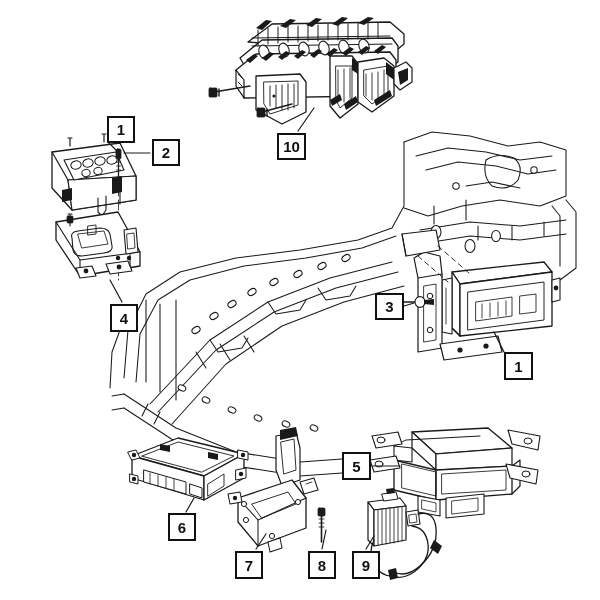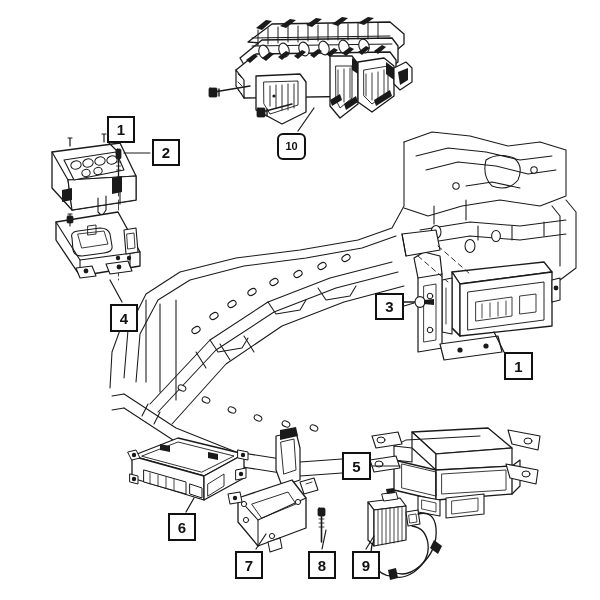--- a/index.html
+++ b/index.html
@@ -34,22 +34,21 @@
     align-items: center;
     justify-content: center;
     font-family: "Liberation Sans", sans-serif;
     font-weight: bold;
     font-size: 15px;
     color: #111111;
     line-height: 1;
     letter-spacing: 0px;
   }
   .callout-box.wide {
-    font-size: 11px;
-    border-radius: 6px;
+    font-size: 15px;
   }
 </style>
 </head>
 <body>
 
 <div id="diagram-root">
 
   <svg id="diagram-svg" viewBox="0 0 600 600" xmlns="http://www.w3.org/2000/svg">
     <defs>
       <g id="dummy"></g>

